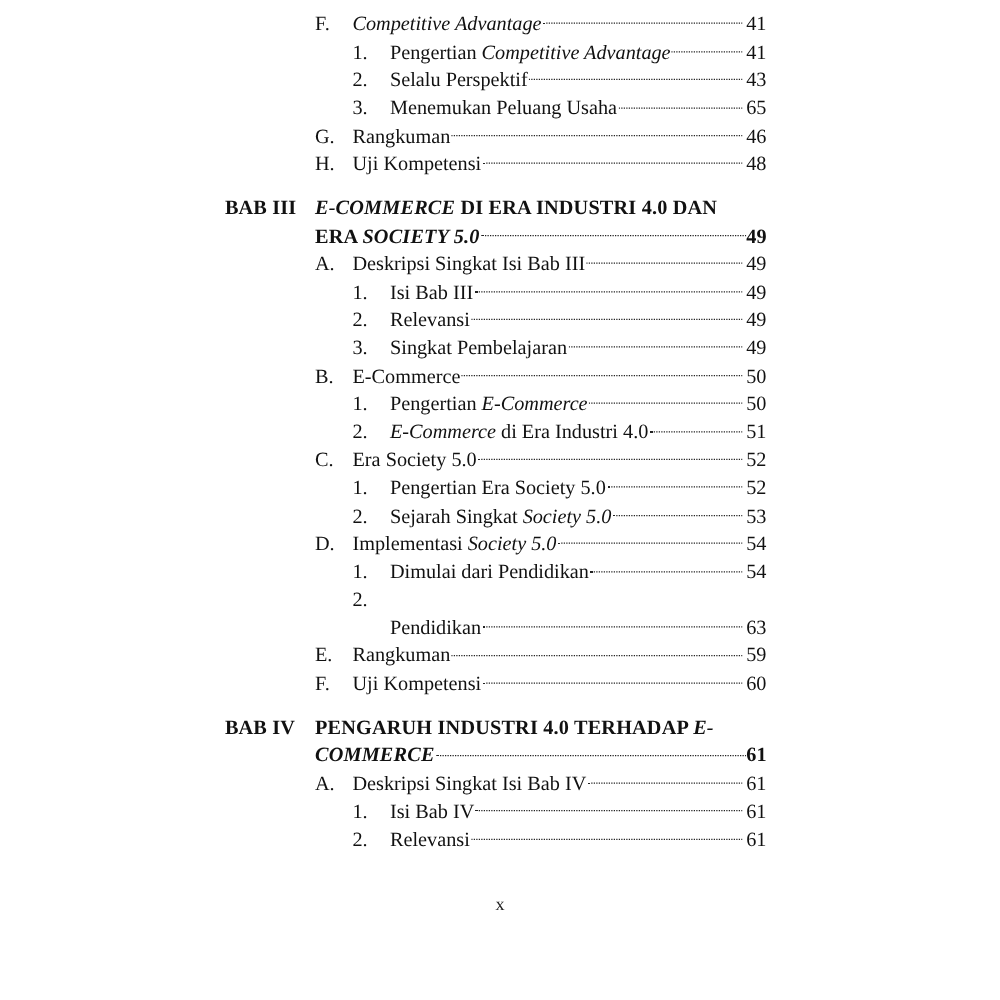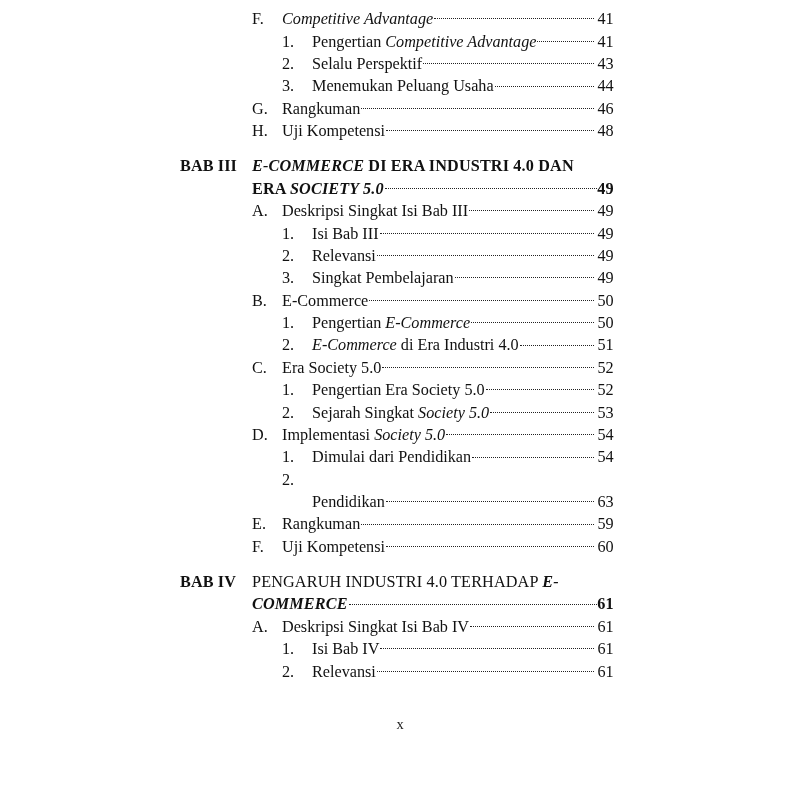--- a/index.html
+++ b/index.html
@@ -83,21 +83,21 @@
     content: "";
     position: absolute;
     left: 0;
     right: 0;
     bottom: 0.30em;
     height: 0;
     border-bottom: 1.6px dotted #222;
   }
   .pageno {
     flex: 0 0 auto;
-    text-align: center;
+    text-align: left;
     min-width: 17px;
     padding-left: 2px;
   }
 
   
   .bab .etext,
   .bab .pageno {
     font-weight: bold;
     letter-spacing: 0.15px;
   }
@@ -161,21 +161,21 @@
           <div class="pageno">43</div>
         </div>
       </div>
       <div class="row">
         <div class="sp-bab"></div>
         <div class="sp-alpha"></div>
         <div class="numcol">3.</div>
         <div class="entry">
           <div class="etext"><span>Menemukan Peluang Usaha</span></div>
           <div class="leader"></div>
-          <div class="pageno">44</div>
+          <div class="pageno">65</div>
         </div>
       </div>
       <div class="row">
         <div class="sp-bab"></div>
         <div class="alphacol">G.</div>
         <div class="entry">
           <div class="etext"><span>Rangkuman</span></div>
           <div class="leader"></div>
           <div class="pageno">46</div>
         </div>
@@ -348,21 +348,21 @@
         <div class="alphacol">F.</div>
         <div class="entry">
           <div class="etext"><span>Uji Kompetensi</span></div>
           <div class="leader"></div>
           <div class="pageno">60</div>
         </div>
       </div>
       <div class="row bab noleader gap-before">
         <div class="babcol">BAB IV</div>
         <div class="entry">
-          <div class="etext"><span style="font-weight: normal;">PENGARUH INDUSTRI 4.0 TERHADAP </span><span class="bi">E-</span></div>
+          <div class="etext"><span style="font-weight: bold;">PENGARUH INDUSTRI 4.0 TERHADAP </span><span class="bi">E-</span></div>
         </div>
       </div>
       <div class="row bab">
         <div class="sp-bab"></div>
         <div class="entry">
           <div class="etext"><span class="bi">COMMERCE</span></div>
           <div class="leader"></div>
           <div class="pageno">61</div>
         </div>
       </div>

